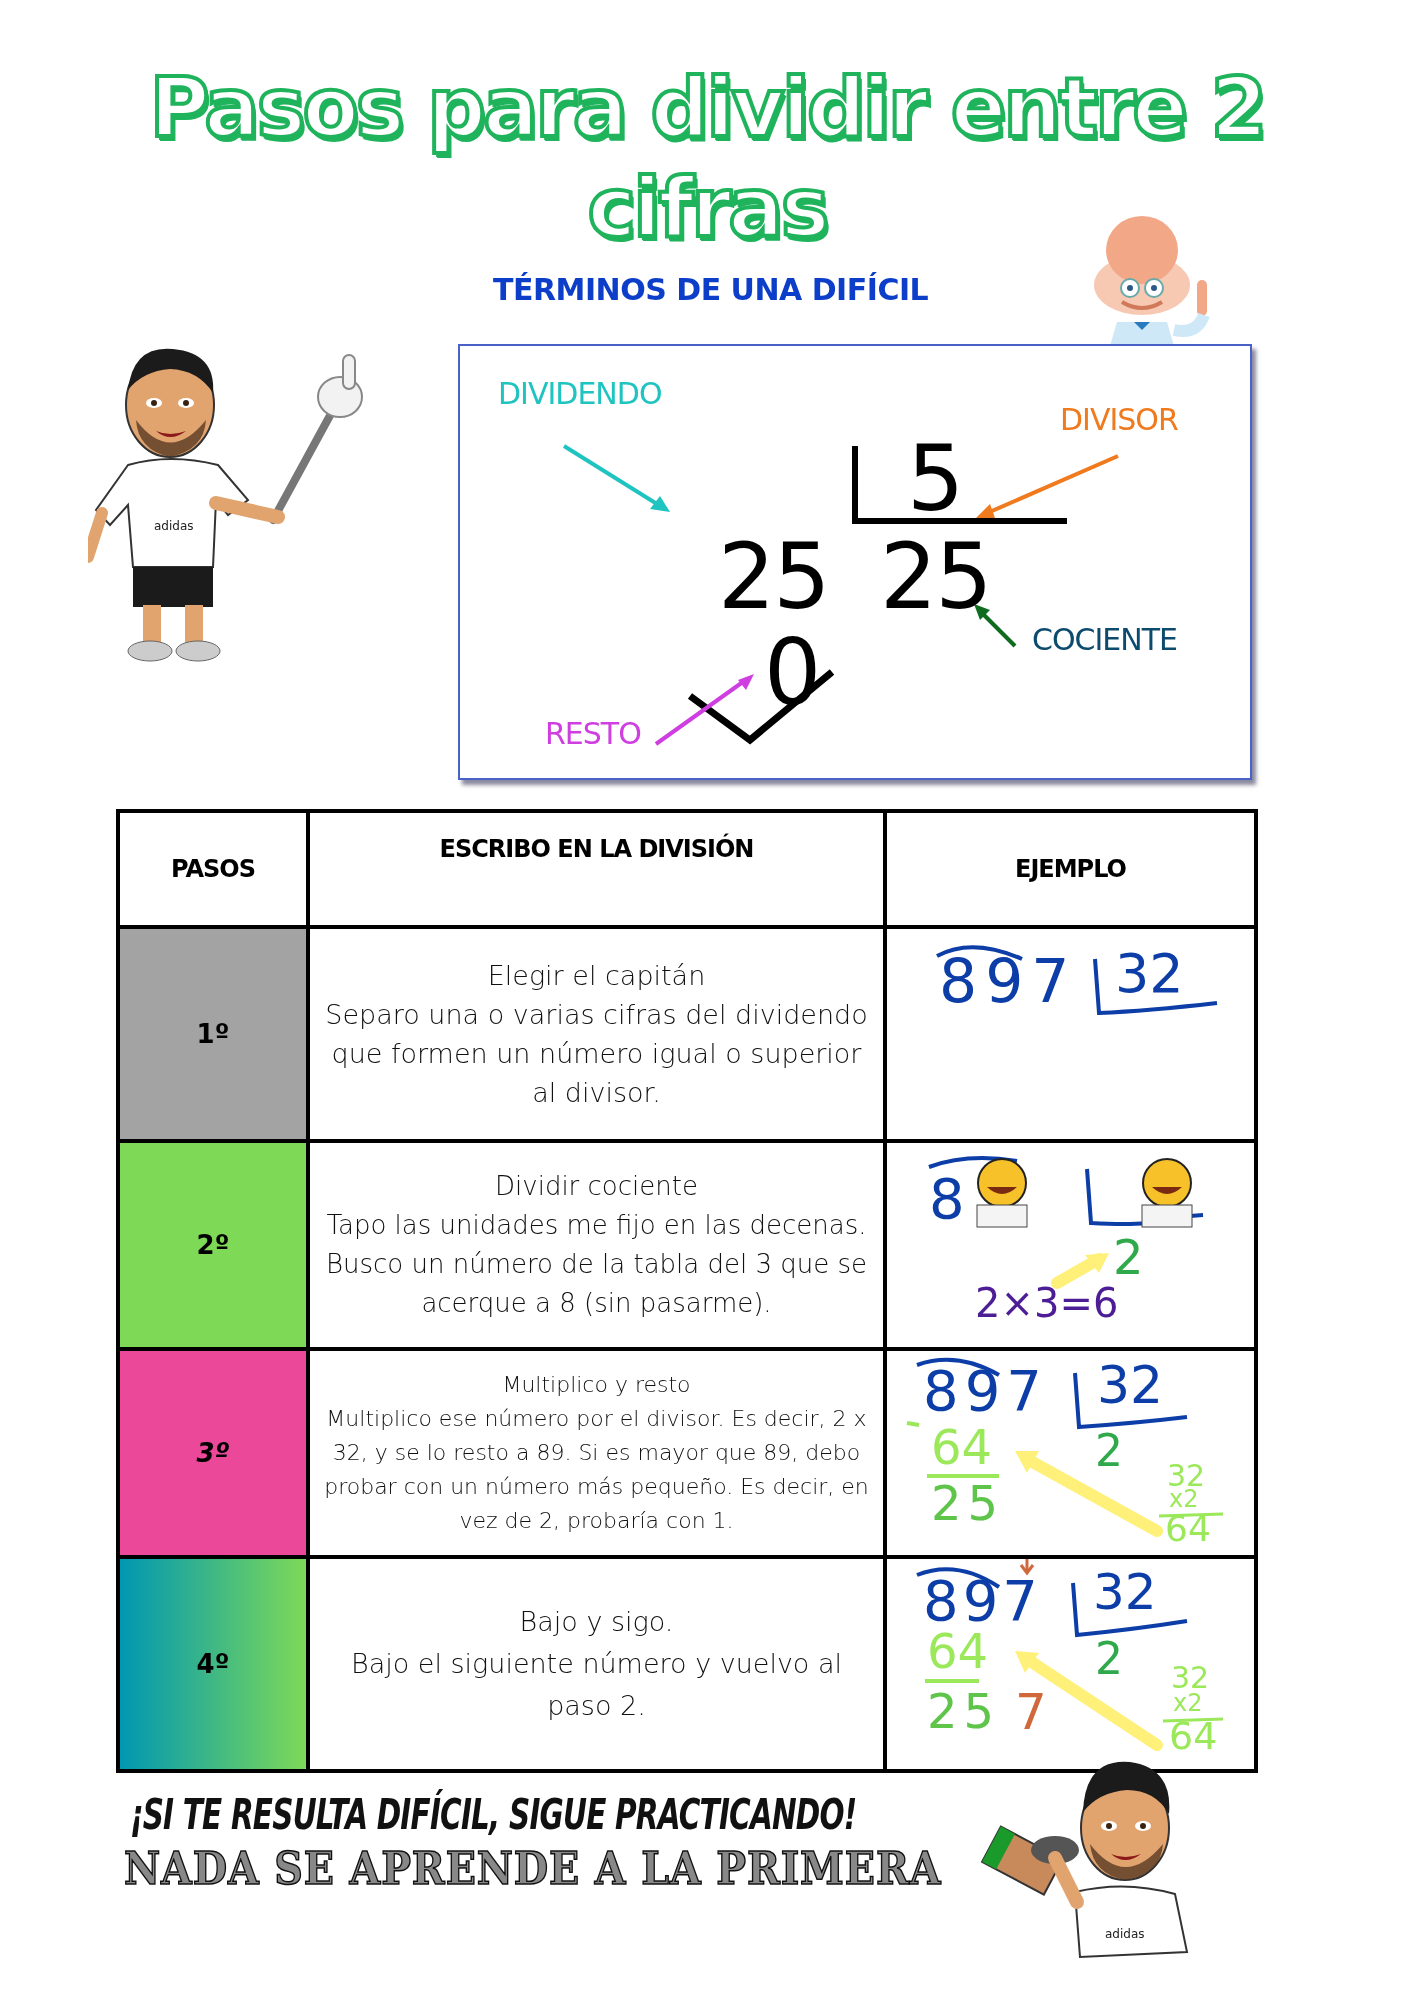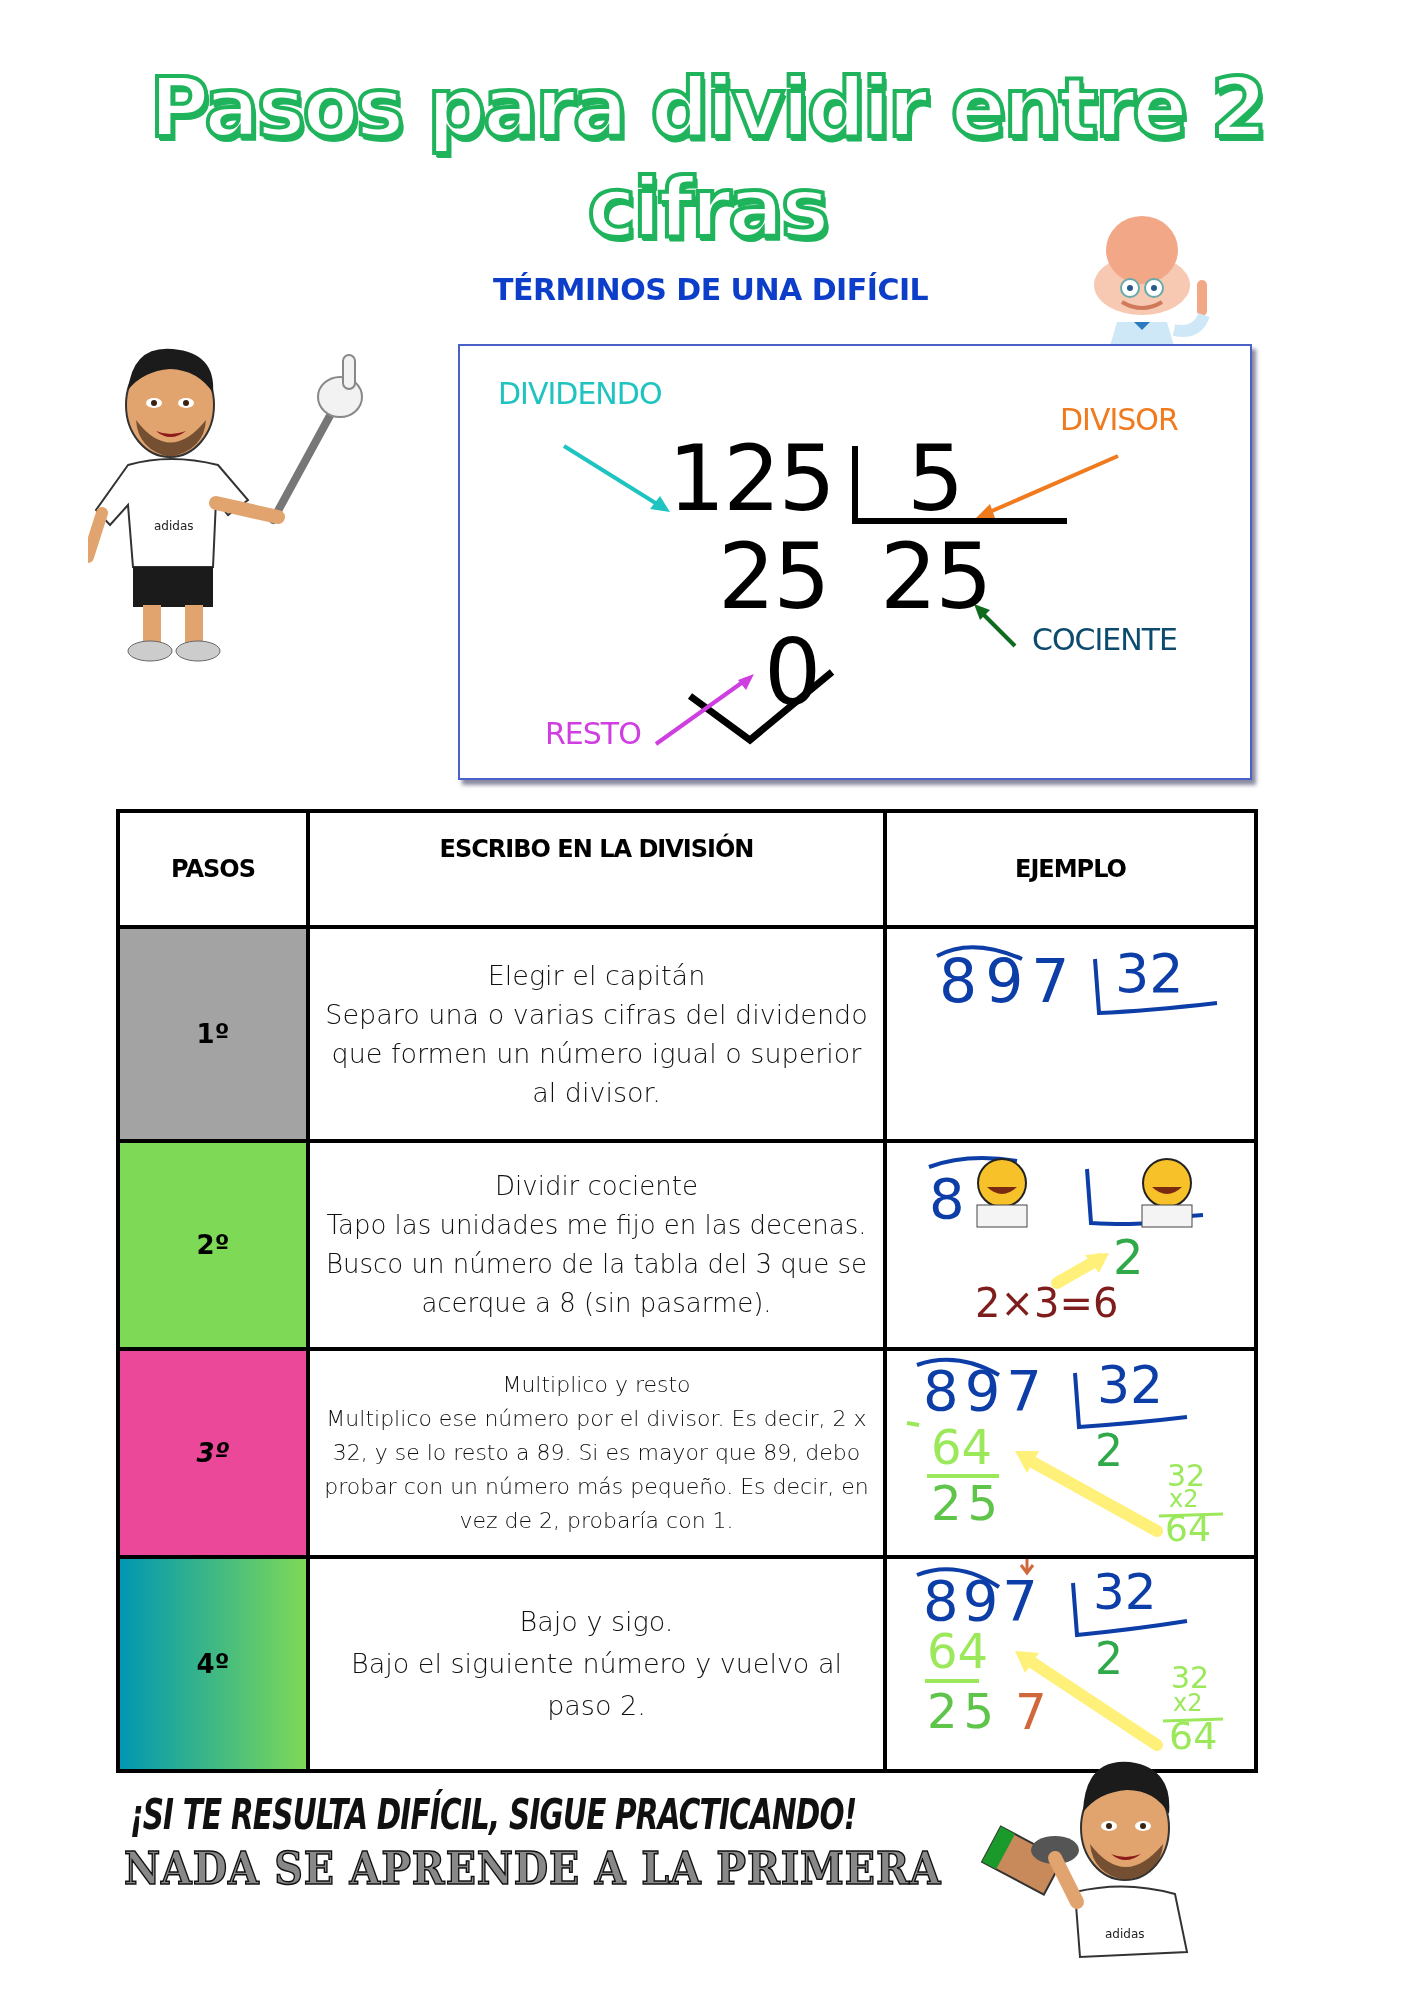--- a/index.html
+++ b/index.html
@@ -116,21 +116,20 @@
 
     <line x1="104" y1="100" x2="205" y2="163" stroke="#1fc4c0" stroke-width="4"></line>
     <polygon points="210,166 190,163 200,150" fill="#1fc4c0"></polygon>
     <line x1="658" y1="110" x2="525" y2="168" stroke="#f07a1e" stroke-width="4"></line>
     <polygon points="516,172 530,158 535,172" fill="#f07a1e"></polygon>
     <line x1="555" y1="300" x2="520" y2="265" stroke="#0f6b1d" stroke-width="4"></line>
     <polygon points="514,258 530,264 520,274" fill="#0f6b1d"></polygon>
     <line x1="196" y1="398" x2="287" y2="333" stroke="#cf3ee0" stroke-width="4"></line>
     <polygon points="294,328 286,344 278,334" fill="#cf3ee0"></polygon>
   </svg>
-  <div class="num" style="left:208px;top:88px;">125</div>
   <div class="num" style="left:447px;top:88px;">5</div>
   <div class="num" style="left:258px;top:186px;">25</div>
   <div class="num" style="left:420px;top:186px;">25</div>
   <div class="num" style="left:304px;top:282px;">0</div>
   <div class="lbl" style="left:38px;top:30px;color:#1fc4c0;">DIVIDENDO</div>
   <div class="lbl" style="left:600px;top:56px;color:#f07a1e;">DIVISOR</div>
   <div class="lbl" style="left:572px;top:276px;color:#0c4a6e;">COCIENTE</div>
   <div class="lbl" style="left:85px;top:370px;color:#cf3ee0;">RESTO</div>
 </div>
 
@@ -186,21 +185,21 @@
 
           <circle cx="115" cy="40" r="24" fill="#f7c12a" stroke="#222" stroke-width="2"></circle>
           <path d="M100 44 Q115 58 130 44Z" fill="#7a2a10"></path>
           <circle cx="280" cy="40" r="24" fill="#f7c12a" stroke="#222" stroke-width="2"></circle>
           <path d="M265 44 Q280 58 295 44Z" fill="#7a2a10"></path>
           <rect x="90" y="62" width="50" height="22" fill="#f4f4f4" stroke="#444"></rect>
           <rect x="255" y="62" width="50" height="22" fill="#f4f4f4" stroke="#444"></rect>
         </svg>
         <div class="hw" style="left:42px;top:28px;font-size:56px;color:#0d3ea8;">8</div>
         <div class="hw" style="left:226px;top:90px;font-size:48px;color:#2fa94a;">2</div>
-        <div class="hw" style="left:88px;top:140px;font-size:40px;color:#7f1d1d;">2×3=6</div>
+        <div class="hw" style="left:88px;top:140px;font-size:40px;color:#4c1d95;">2×3=6</div>
       </div>
     </td>
   </tr>
 
   <tr style="height:208px;">
     <td style="background:#ec4899;font-style:italic;"><span class="stepnum">3º</span></td>
     <td>
       <div class="desc" style="font-size:22px;line-height:1.55;padding:0 2px;">
         <span class="h">Multiplico y resto</span>
         <span>Multiplico ese número por el divisor. Es decir, 2 x 32, y se lo resto a 89. Si es mayor que 89, debo probar con un número más pequeño. Es decir, en vez de 2, probaría con 1.</span>

